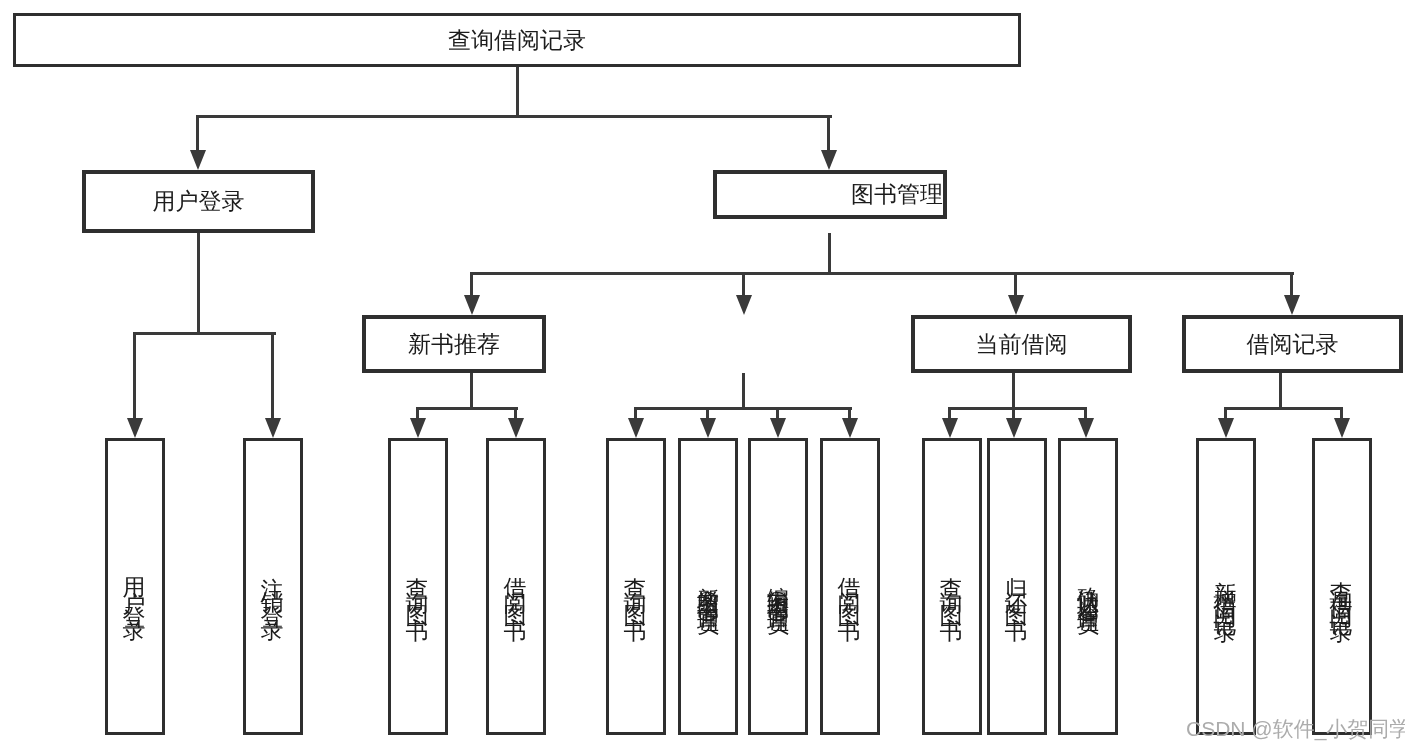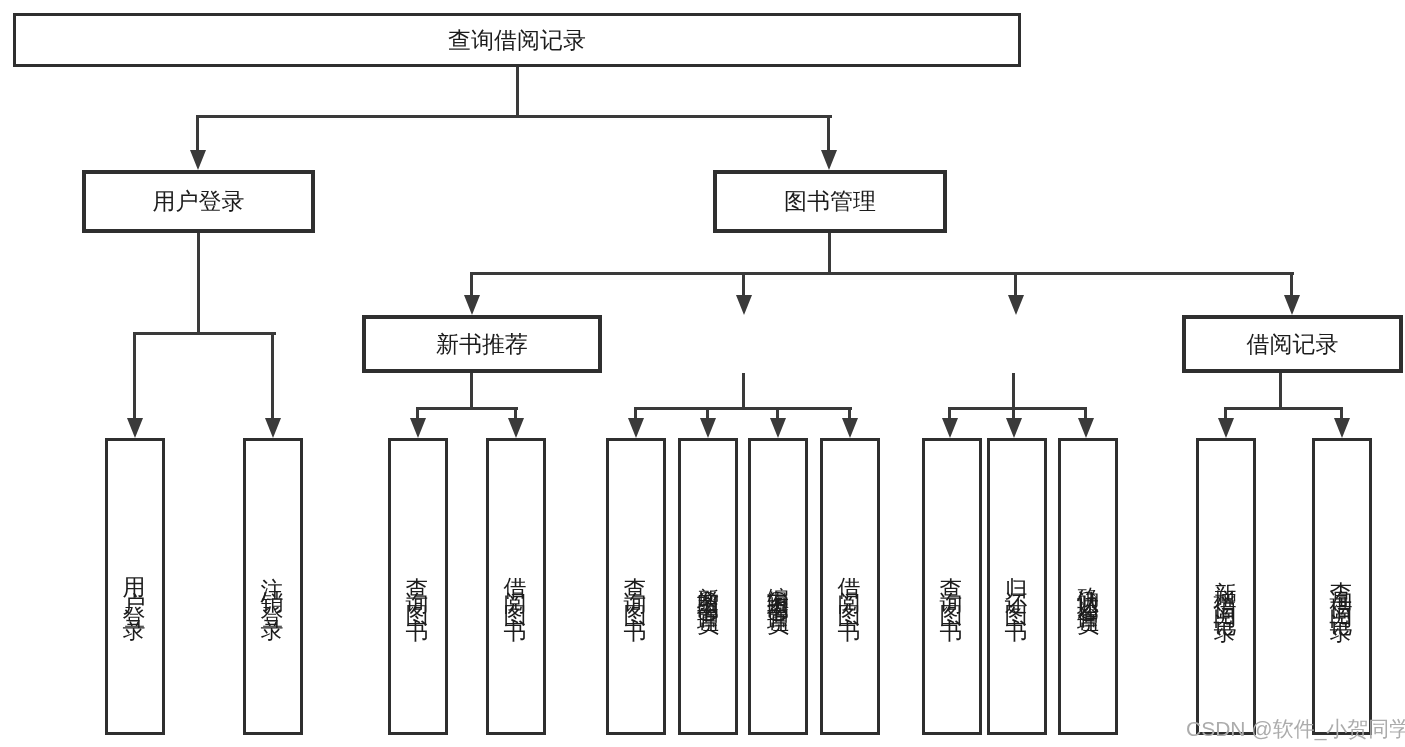--- a/index.html
+++ b/index.html
@@ -62,26 +62,29 @@
 
 <div class="canvas">
 
   <div class="node" style="left:13px; top:13px; width:1008px; height:54px;">
     <span>查询借阅记录</span>
   </div>
 
   <div class="node branch" style="left:82px; top:170px; width:233px; height:63px;">
     <span>用户登录</span>
   </div>
-  <div class="node branch" style="left:713px; top:170px; width:234px; height:63px;">
+  <div class="node branch" style="left:713px; top:170px; width:234px; height:49px;justify-content:flex-end;">
     <span>图书管理</span>
   </div>
 
-  <div class="node branch" style="left:362px; top:315px; width:240px; height:58px;">
+  <div class="node branch" style="left:362px; top:315px; width:184px; height:58px;">
     <span>新书推荐</span>
+  </div>
+  <div class="node branch" style="left:911px; top:315px; width:221px; height:58px;">
+    <span>当前借阅</span>
   </div>
   <div class="node branch" style="left:1182px; top:315px; width:221px; height:58px;">
     <span>借阅记录</span>
   </div>
 
   <div class="node leaf" style="left:105px;">
     <span class="vtext">用户登录</span>
   </div>
   <div class="node leaf" style="left:243px;">
     <span class="vtext">注销登录</span>

